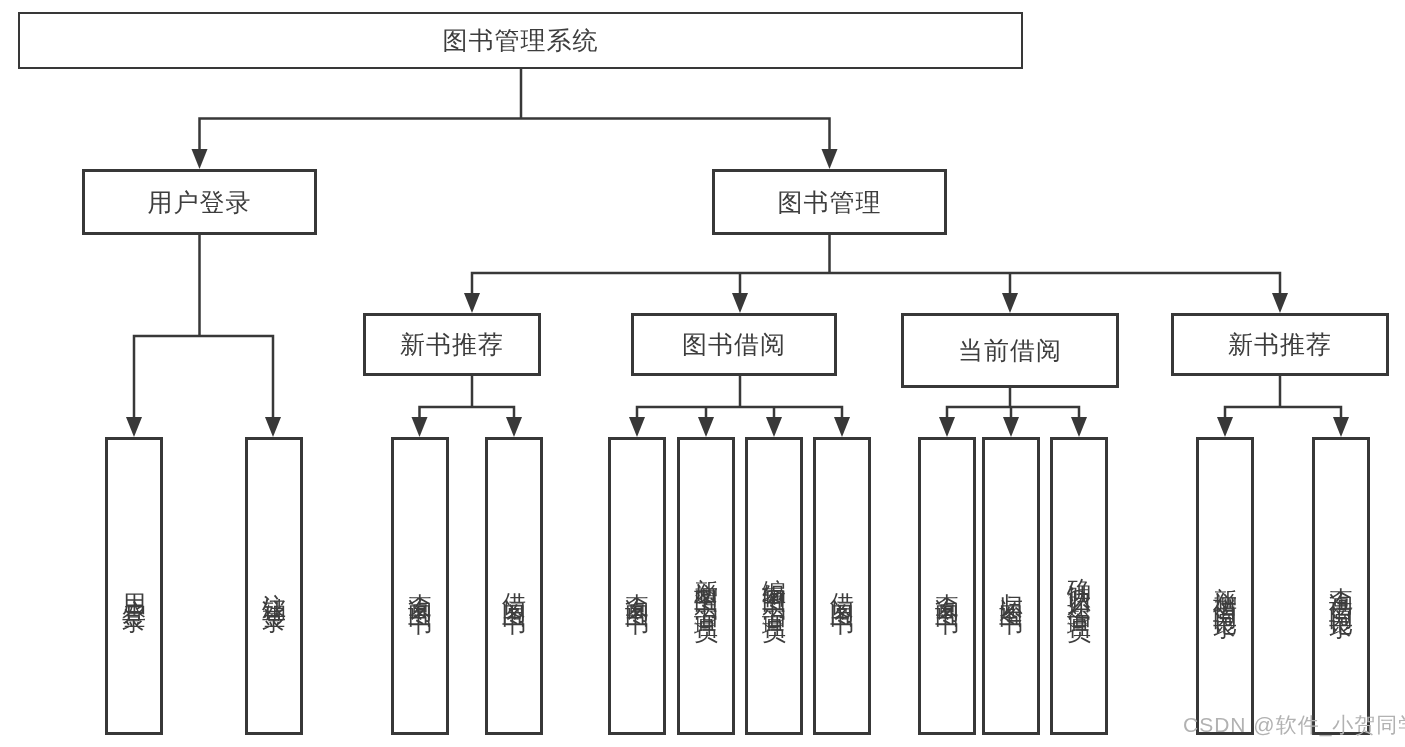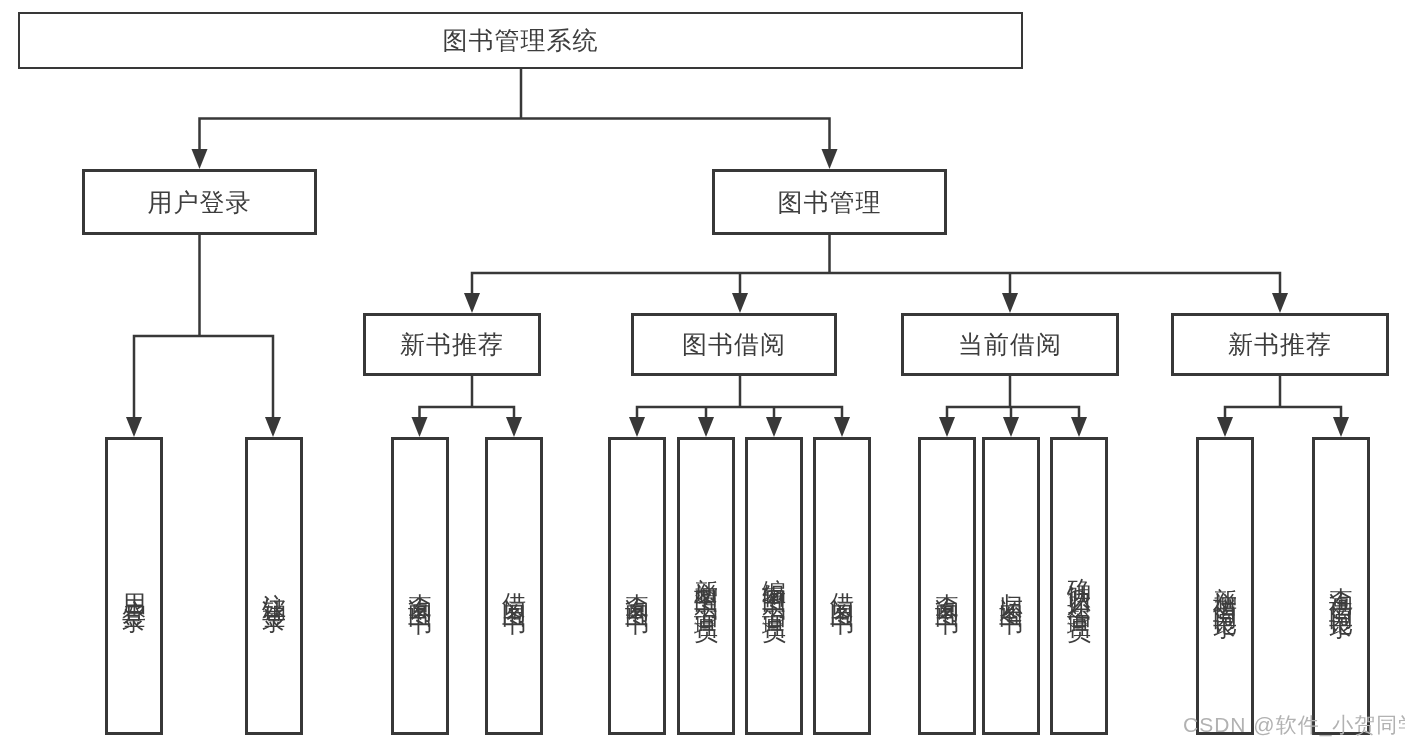--- a/index.html
+++ b/index.html
@@ -13,21 +13,21 @@
     display:flex;align-items:center;justify-content:center;text-align:center;
   }
   .hlabel{font-size:25px;letter-spacing:1px;white-space:nowrap;}
   .vbox{writing-mode:vertical-rl;font-size:24px;letter-spacing:6px;line-height:1;}
   
   .n-root{left:18px;top:12px;width:1005px;height:57px;border-width:2.5px;}
   .n-l2a{left:82px;top:169px;width:235px;height:66px;}
   .n-l2b{left:712px;top:169px;width:235px;height:66px;}
   .n-l3a{left:363px;top:313px;width:178px;height:63px;}
   .n-l3b{left:631px;top:313px;width:206px;height:63px;}
-  .n-l3c{left:901px;top:313px;width:218px;height:63px;}
+  .n-l3c{left:901px;top:313px;width:218px;height:75px;}
   .n-l3d{left:1171px;top:313px;width:218px;height:63px;}
   .leaf{top:437px;width:58px;height:298px;}
   .n-g1a{left:105px;} .n-g1b{left:245px;}
   .n-g2a{left:391px;} .n-g2b{left:485px;}
   .n-g3a{left:608px;} .n-g3b{left:677px;} .n-g3c{left:745px;} .n-g3d{left:813px;}
   .n-g4a{left:918px;} .n-g4b{left:982px;} .n-g4c{left:1050px;}
   .n-g5a{left:1196px;} .n-g5b{left:1312px;}
   #watermark{
     position:absolute;left:1183px;top:711px;z-index:6;font-size:21px;
     color:#b2b2b2;letter-spacing:1px;white-space:nowrap;

